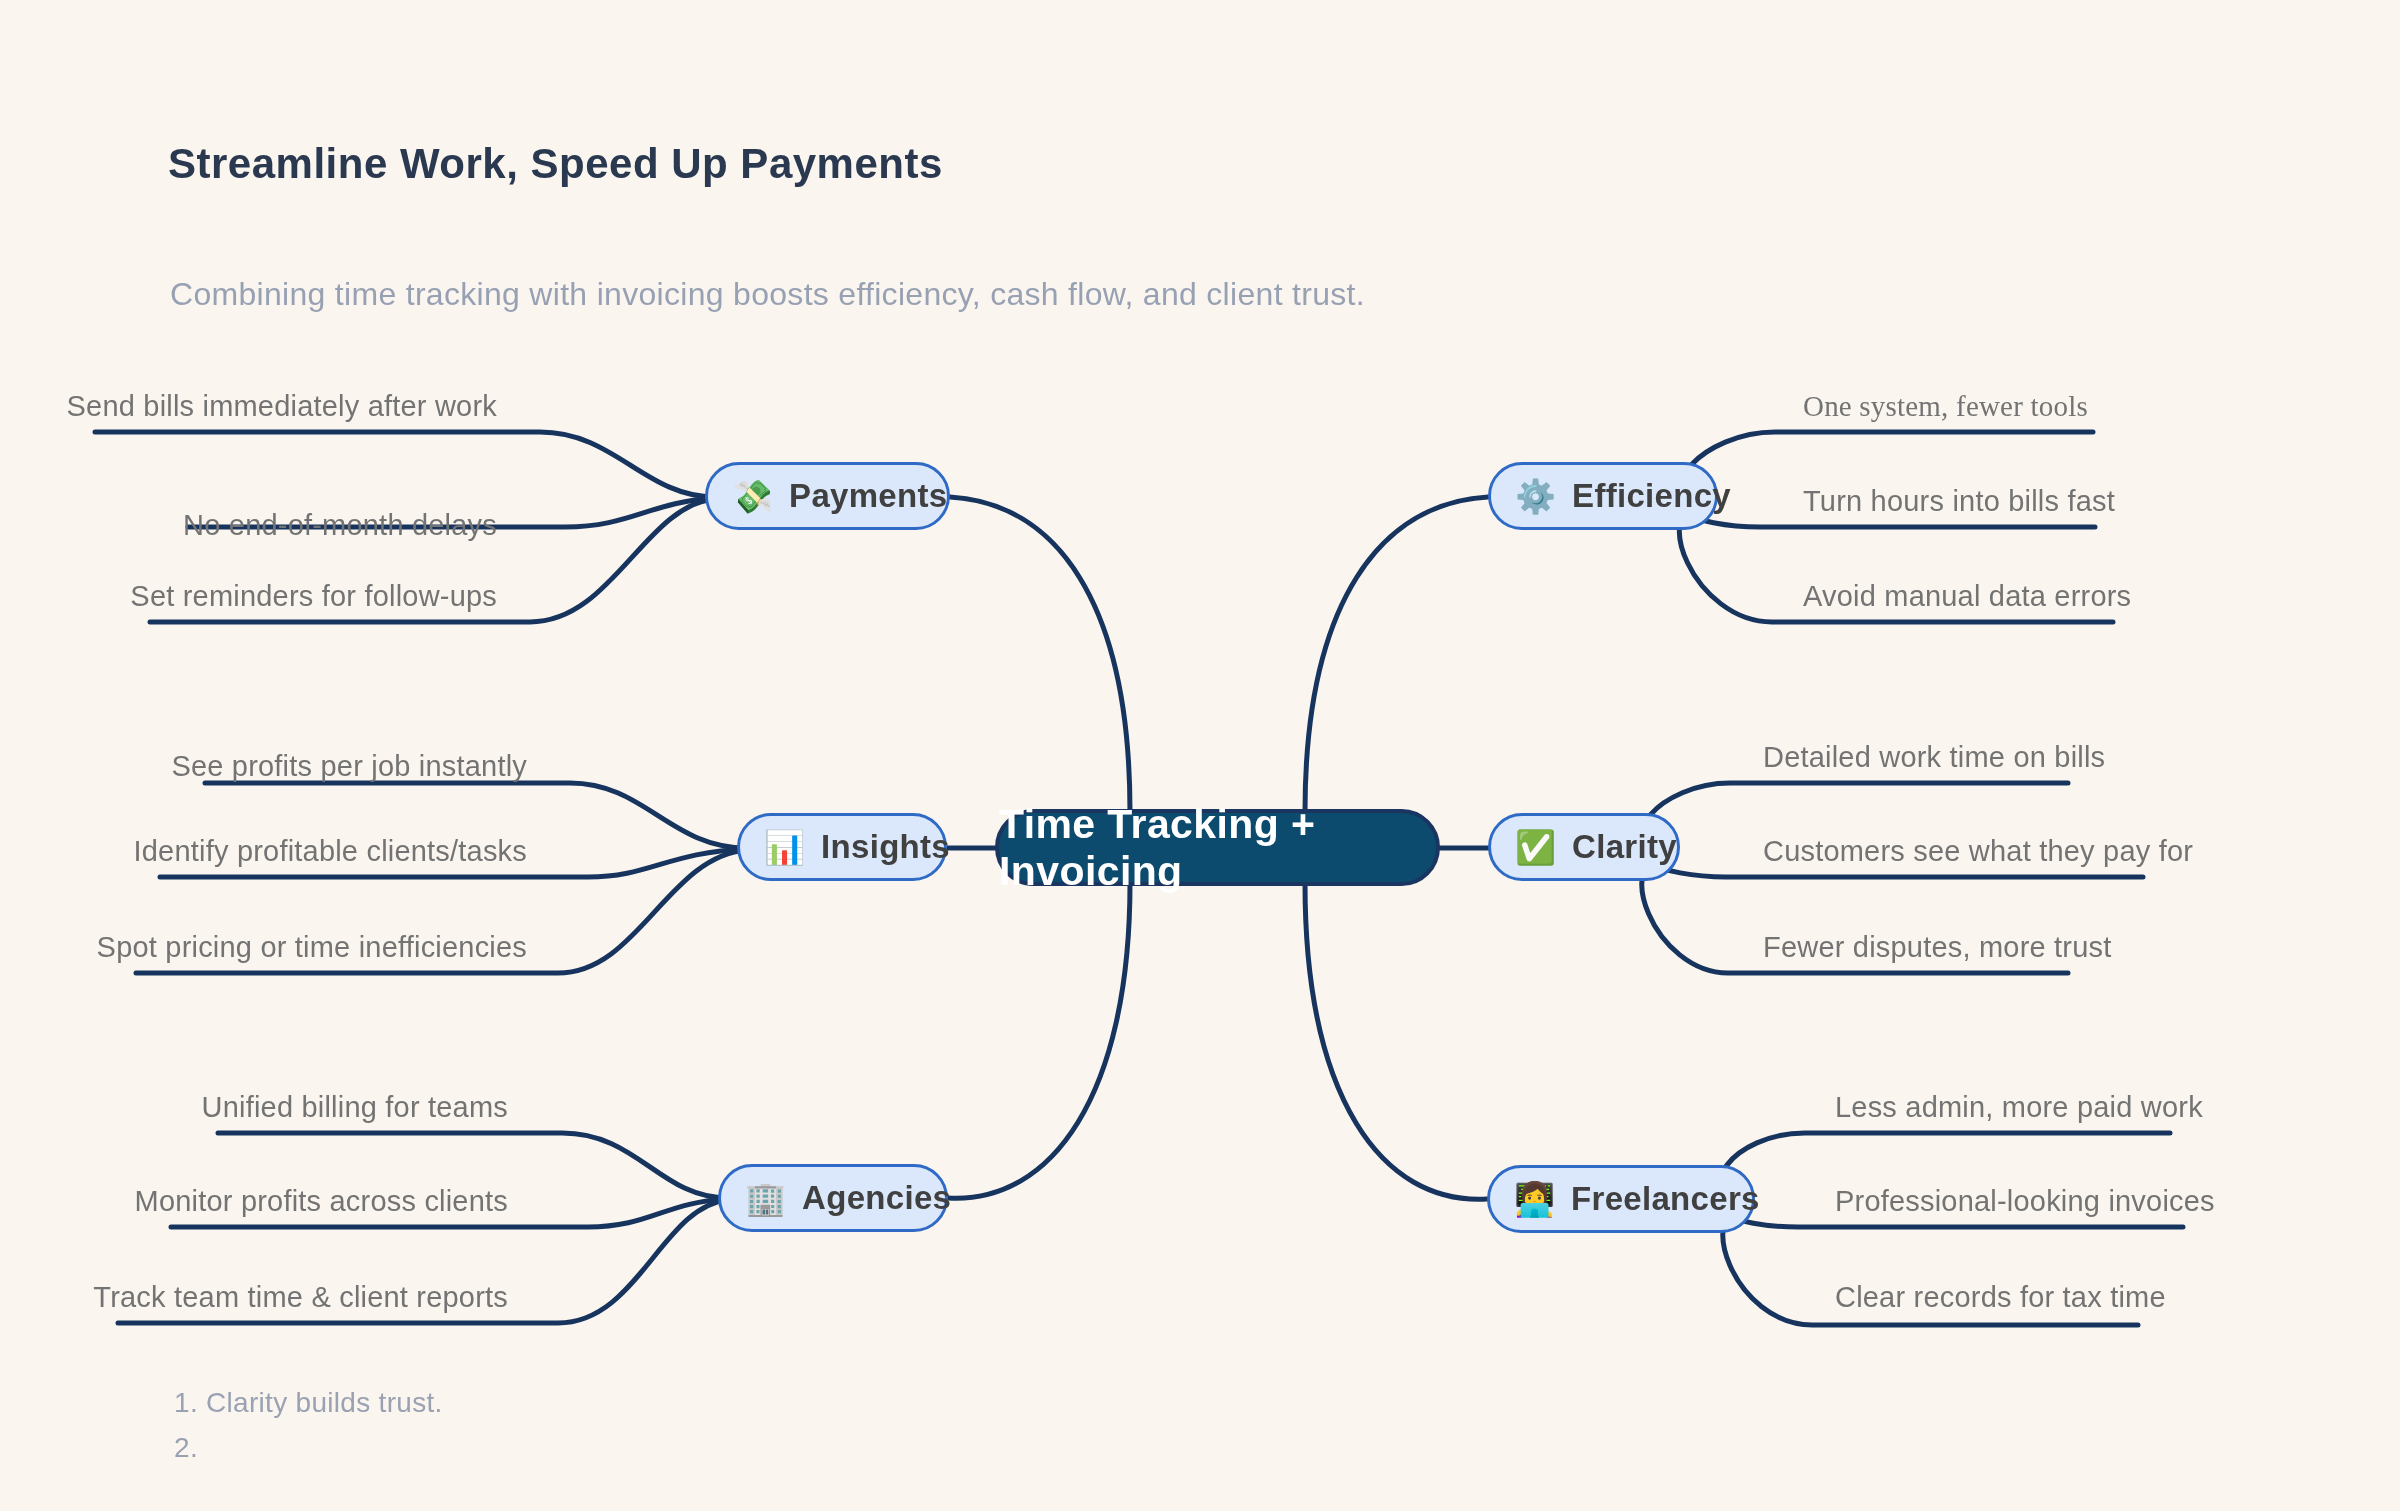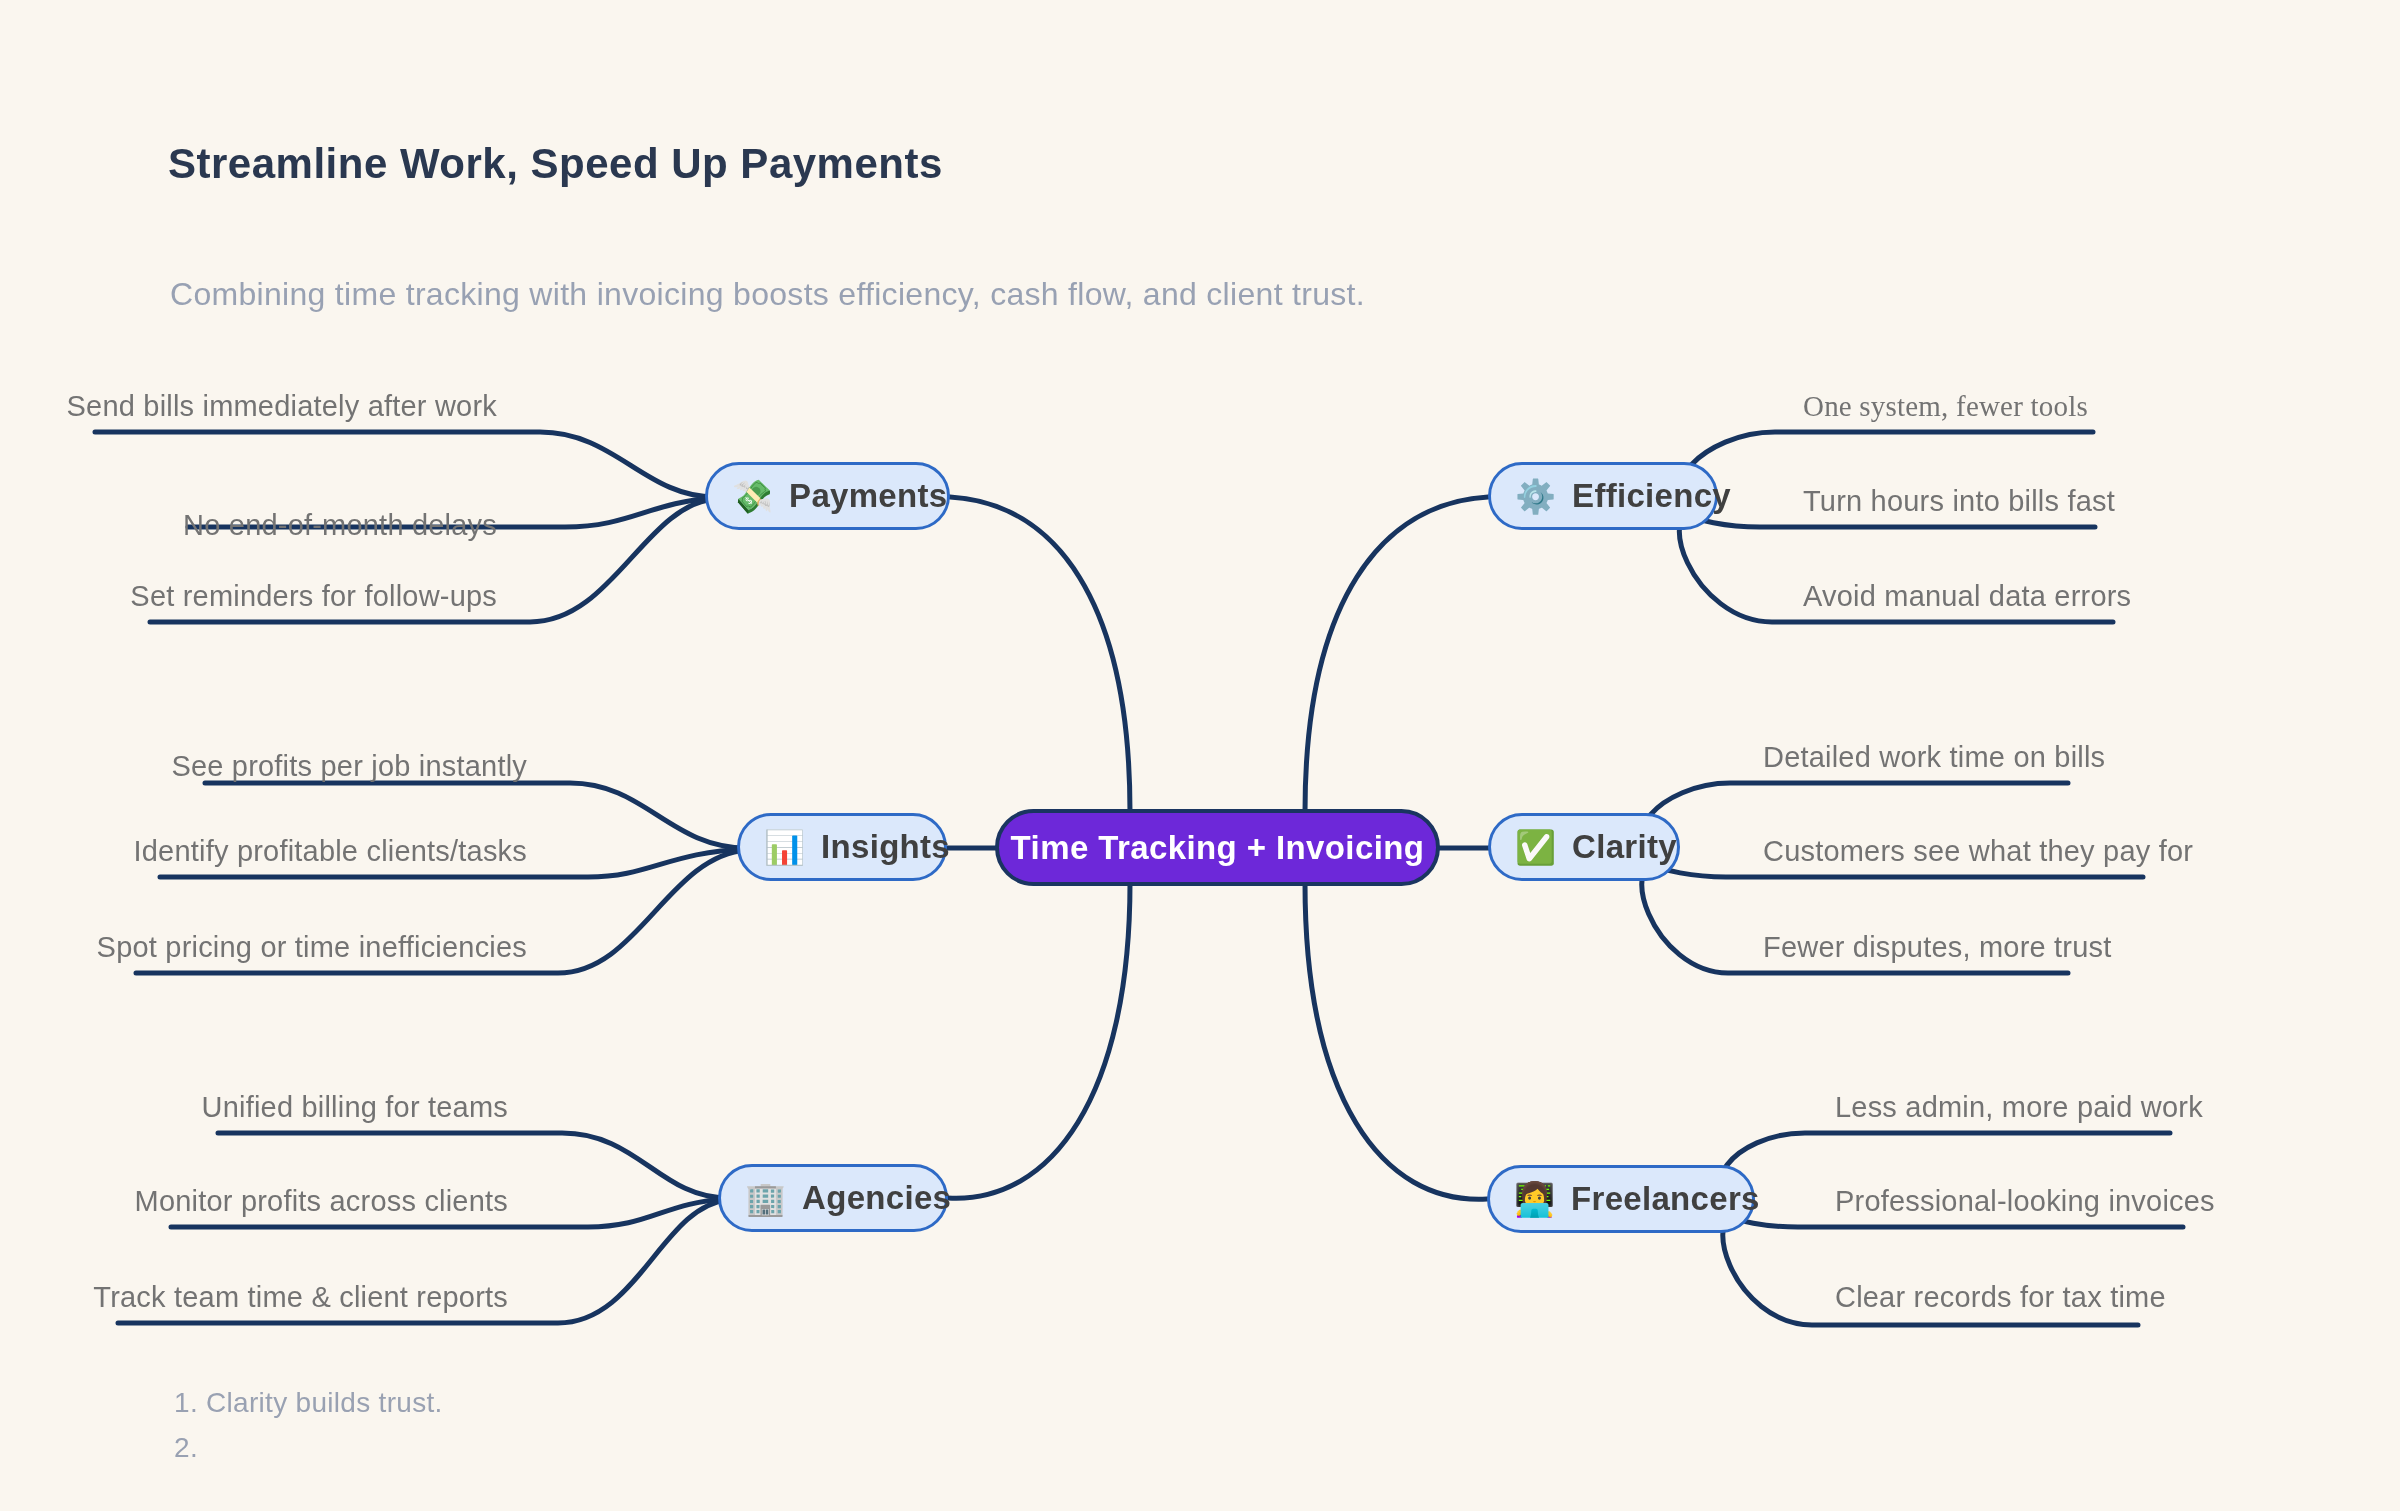--- a/index.html
+++ b/index.html
@@ -22,24 +22,24 @@
     font-size:32px;font-weight:400;color:#98A1B3;
     letter-spacing:.3px;
     margin-top:44px;
   }
   
   svg.wires{left:0;top:0;pointer-events:none;}
   svg.wires path{fill:none;stroke:#17345F;stroke-width:5px;stroke-linecap:round;}
   
   .central{
     left:995px;top:809px;width:445px;height:77px;
-    background:#6d28d9;border:4px solid #1A3560;border-radius:42px;
+    background:#0c4a6e;border:4px solid #1A3560;border-radius:42px;
     display:flex;align-items:center;justify-content:center;
     box-sizing:border-box;
-    font-size:33px;font-weight:700;color:#FFFFFF;letter-spacing:.4px;
+    font-size:41px;font-weight:700;color:#FFFFFF;letter-spacing:.4px;
     cursor:pointer;
   }
   
   .pill{
     height:68px;background:#DBE8FB;border:3px solid #2E6AC6;border-radius:40px;
     display:flex;align-items:center;gap:16px;padding:0 24px;
     box-sizing:border-box;cursor:pointer;
   }
   .pill .emoji{font-size:33px;line-height:1;}
   .pill .pill-label{font-size:33px;font-weight:700;color:#404040;letter-spacing:.3px;white-space:nowrap;}

